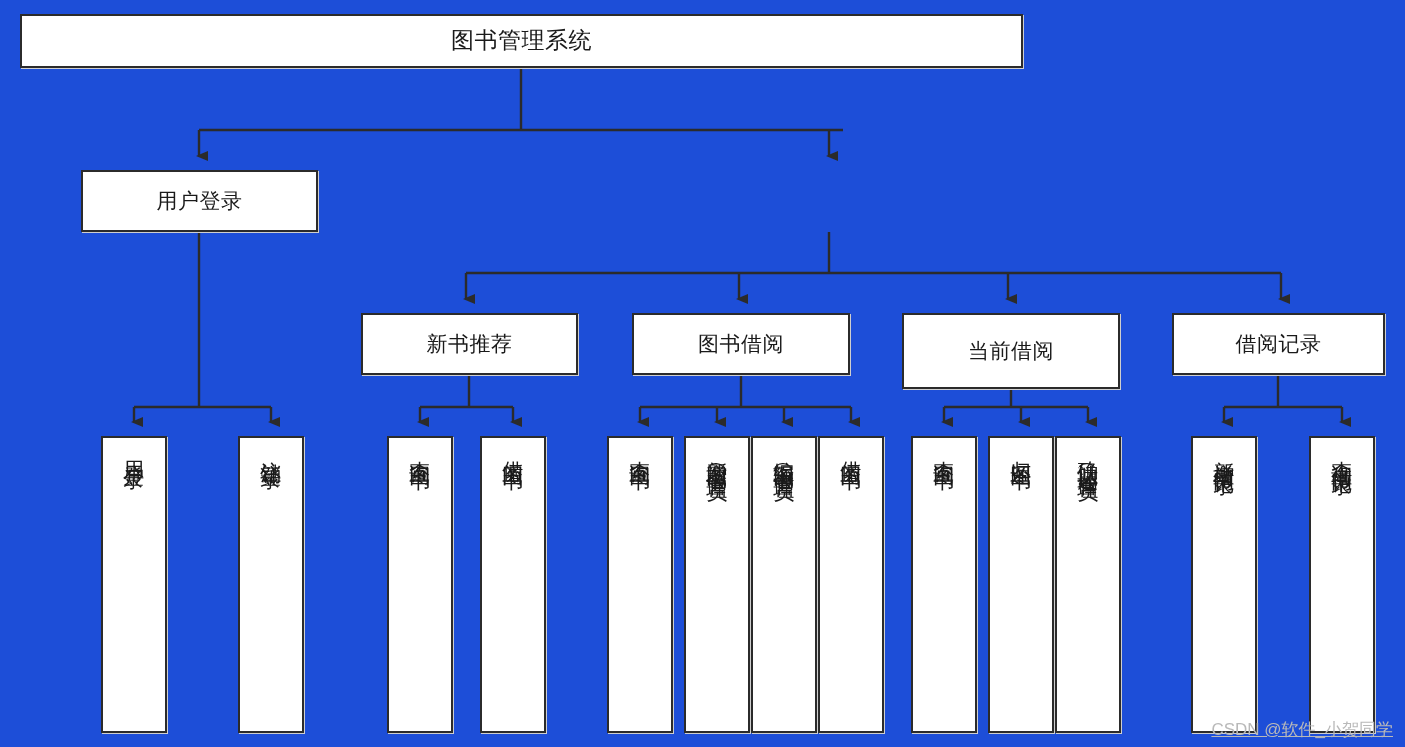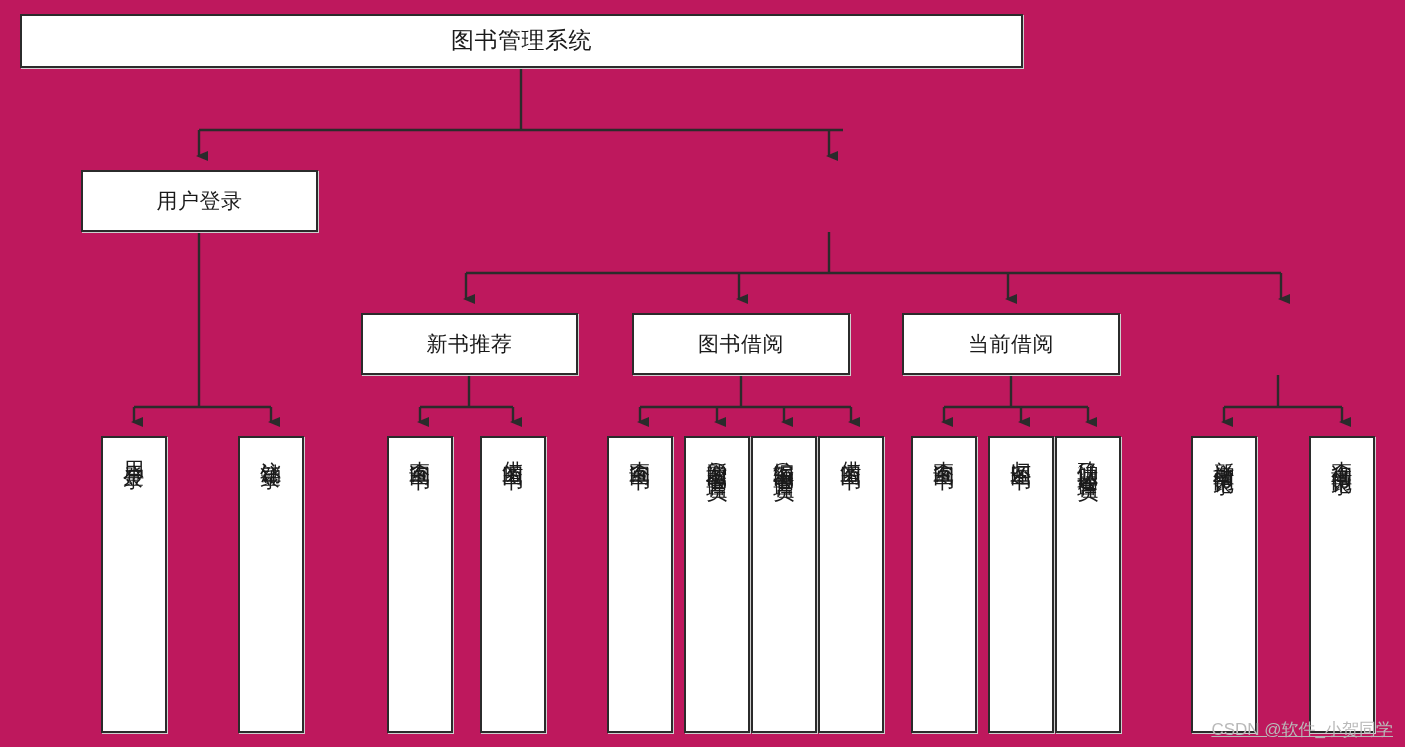--- a/index.html
+++ b/index.html
@@ -7,21 +7,21 @@
     padding: 0;
     background: #ffffff;
   }
   body {
     font-family: "Liberation Sans", "DejaVu Sans", sans-serif;
   }
   #canvas {
     position: relative;
     width: 1405px;
     height: 747px;
-    background: #be185d;
+    background: #1d4ed8;
     overflow: hidden;
   }
   #wires {
     position: absolute;
     left: 0;
     top: 0;
     width: 1405px;
     height: 747px;
     pointer-events: none;
   }
@@ -131,22 +131,25 @@
   <div class="node h" style="left: 81px; top: 170px; width: 237px; height: 62px;">
     <span class="lbl">用户登录</span>
   </div>
 
   <div class="node h" style="left: 632px; top: 313px; width: 218px; height: 62px;">
     <span class="lbl">图书借阅</span>
   </div>
   <div class="node h" style="left: 361px; top: 313px; width: 217px; height: 62px;">
     <span class="lbl">新书推荐</span>
   </div>
-  <div class="node h" style="left: 902px; top: 313px; width: 218px; height: 62px;">
+  <div class="node h" style="left: 902px; top: 313px; width: 218px; height: 76px;">
     <span class="lbl">当前借阅</span>
+  </div>
+  <div class="node h" style="left: 1172px; top: 313px; width: 213px; height: 62px;">
+    <span class="lbl">借阅记录</span>
   </div>
 
   <div class="node v" style="left: 101px; top: 436px; width: 66px; height: 297px;">
     <span class="lbl">用户登录</span>
   </div>
   <div class="node v" style="left: 238px; top: 436px; width: 66px; height: 297px;">
     <span class="lbl">注销登录</span>
   </div>
   <div class="node v" style="left: 387px; top: 436px; width: 66px; height: 297px;">
     <span class="lbl">查询图书</span>

